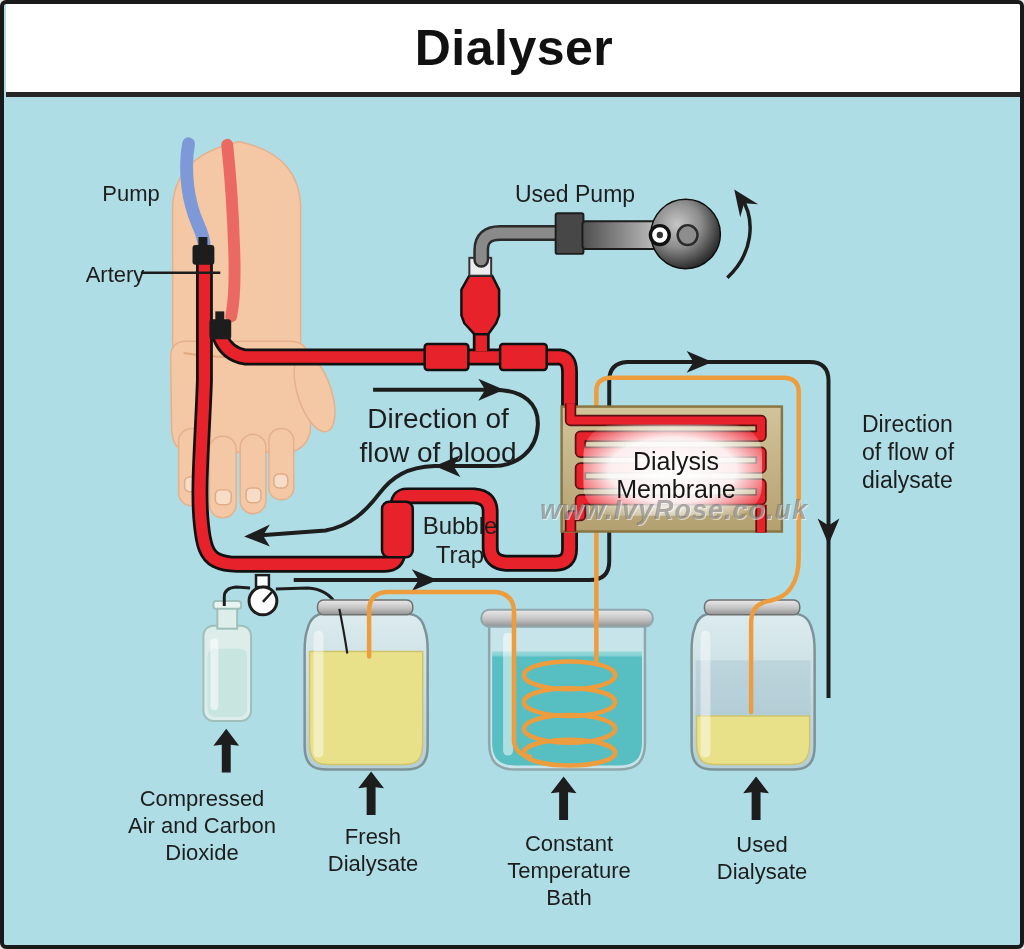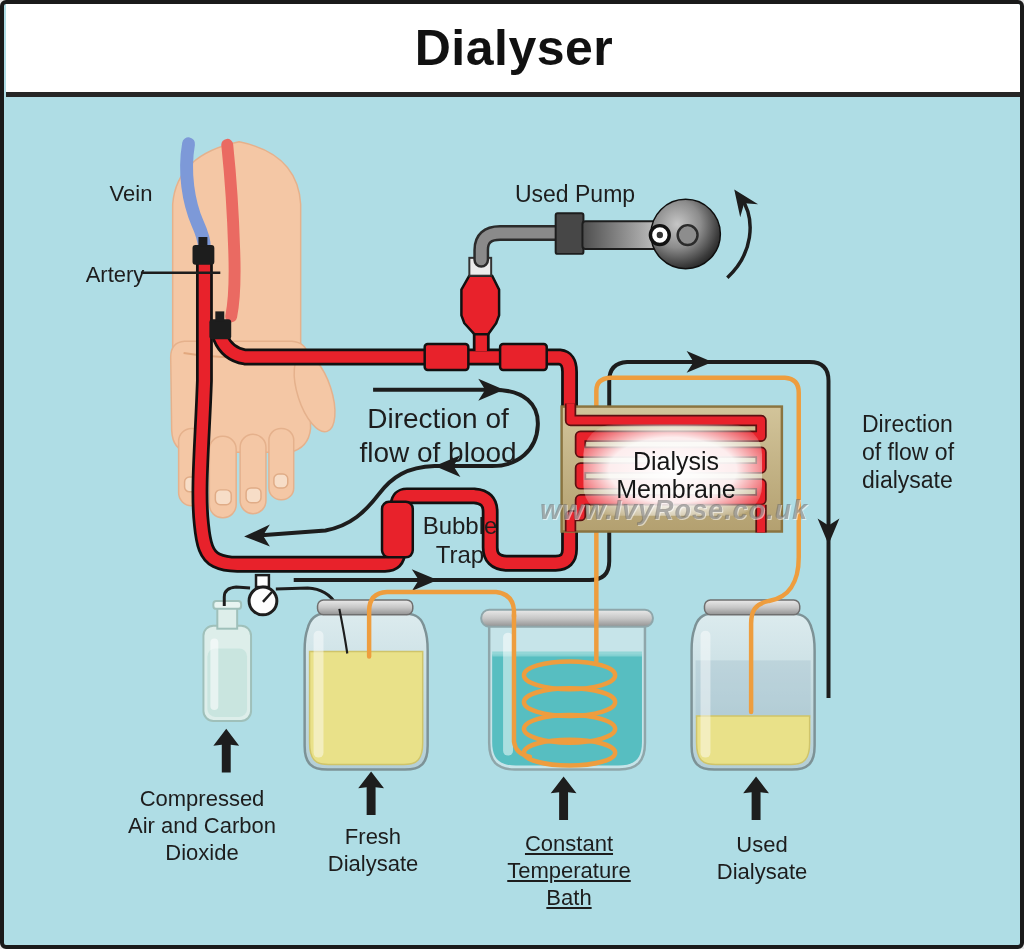--- a/index.html
+++ b/index.html
@@ -224,37 +224,37 @@
     <g fill="#1d1d1d">
       <path d="M 224 731 L 237 748 L 228.5 747 L 228.5 775 L 219.5 775 L 219.5 747 L 211 748 Z"></path>
       <path d="M 370 774 L 383 791 L 374.5 790 L 374.5 818 L 365.5 818 L 365.5 790 L 357 791 Z"></path>
       <path d="M 564 779 L 577 796 L 568.5 795 L 568.5 823 L 559.5 823 L 559.5 795 L 551 796 Z"></path>
       <path d="M 758 779 L 771 796 L 762.5 795 L 762.5 823 L 753.5 823 L 753.5 795 L 745 796 Z"></path>
     </g>
 
     <line x1="138" y1="271" x2="218" y2="271" stroke="#1d1d1d" stroke-width="2.5"></line>
   </svg>
 
-  <div class="lbl center" style="left:127px;top:177px;">Vein</div>
+  <div class="lbl center" style="left:127px;top:177px;">Pump</div>
   <div class="lbl center" style="left:111px;top:258px;">Artery</div>
   <div class="lbl center" style="left:571px;top:176px;font-size:23px;">Used Pump</div>
   <div class="lbl center" style="left:434px;top:398px;font-size:28px;">Direction of
 flow of blood</div>
   <div class="lbl center" style="left:446px;top:507px;font-size:24px;padding-left:20px;">Bubble
 Trap</div>
   <div class="membrane-label" style="left:672px;top:444px;">Dialysis
 Membrane</div>
   <div class="watermark" style="left:670px;top:491px;">www.IvyRose.co.uk</div>
   <div class="lbl left" style="left:858px;top:406px;font-size:23px;">Direction
 of flow of
 dialysate</div>
   <div class="lbl center" style="left:198px;top:782px;">Compressed
 Air and Carbon
 Dioxide</div>
   <div class="lbl center" style="left:369px;top:820px;">Fresh
 Dialysate</div>
-  <div class="lbl center" style="left:565px;top:827px;text-decoration:underline;">Constant
+  <div class="lbl center" style="left:565px;top:827px;">Constant
 Temperature
 Bath</div>
   <div class="lbl center" style="left:758px;top:828px;">Used
 Dialysate</div>
 
 </div>
 
 </body></html>

